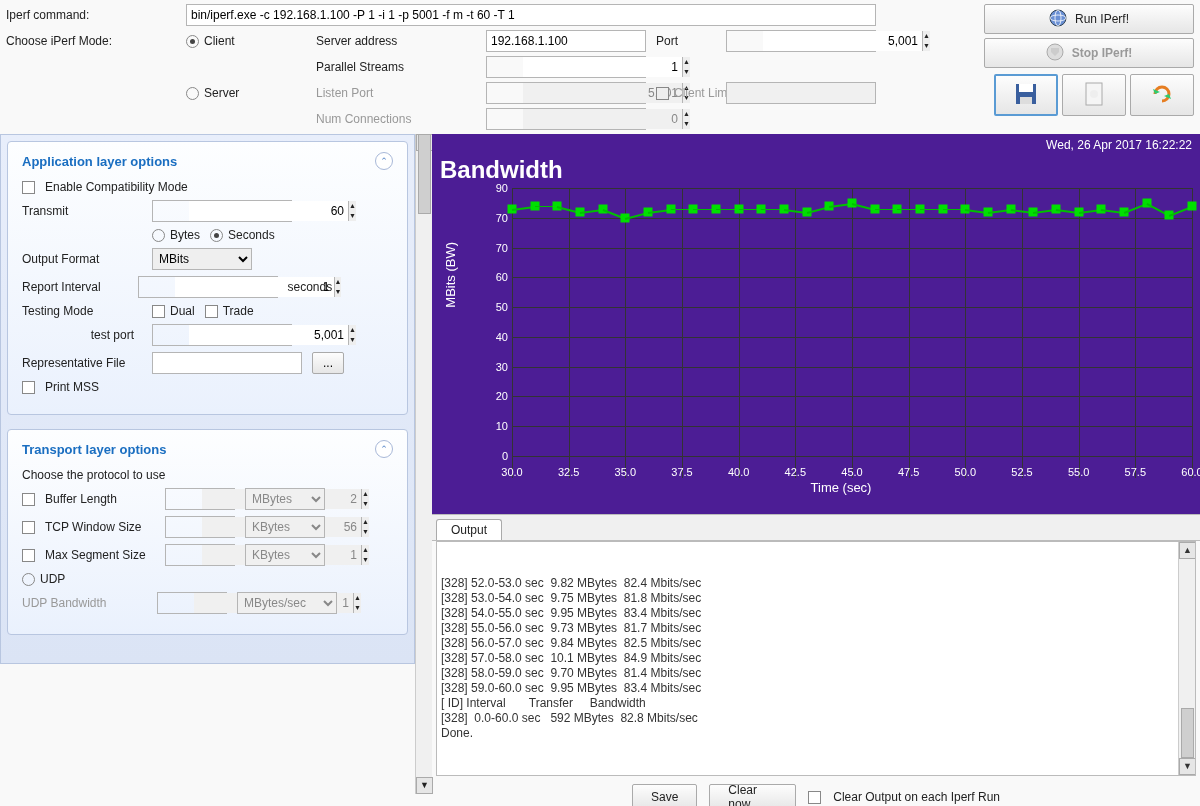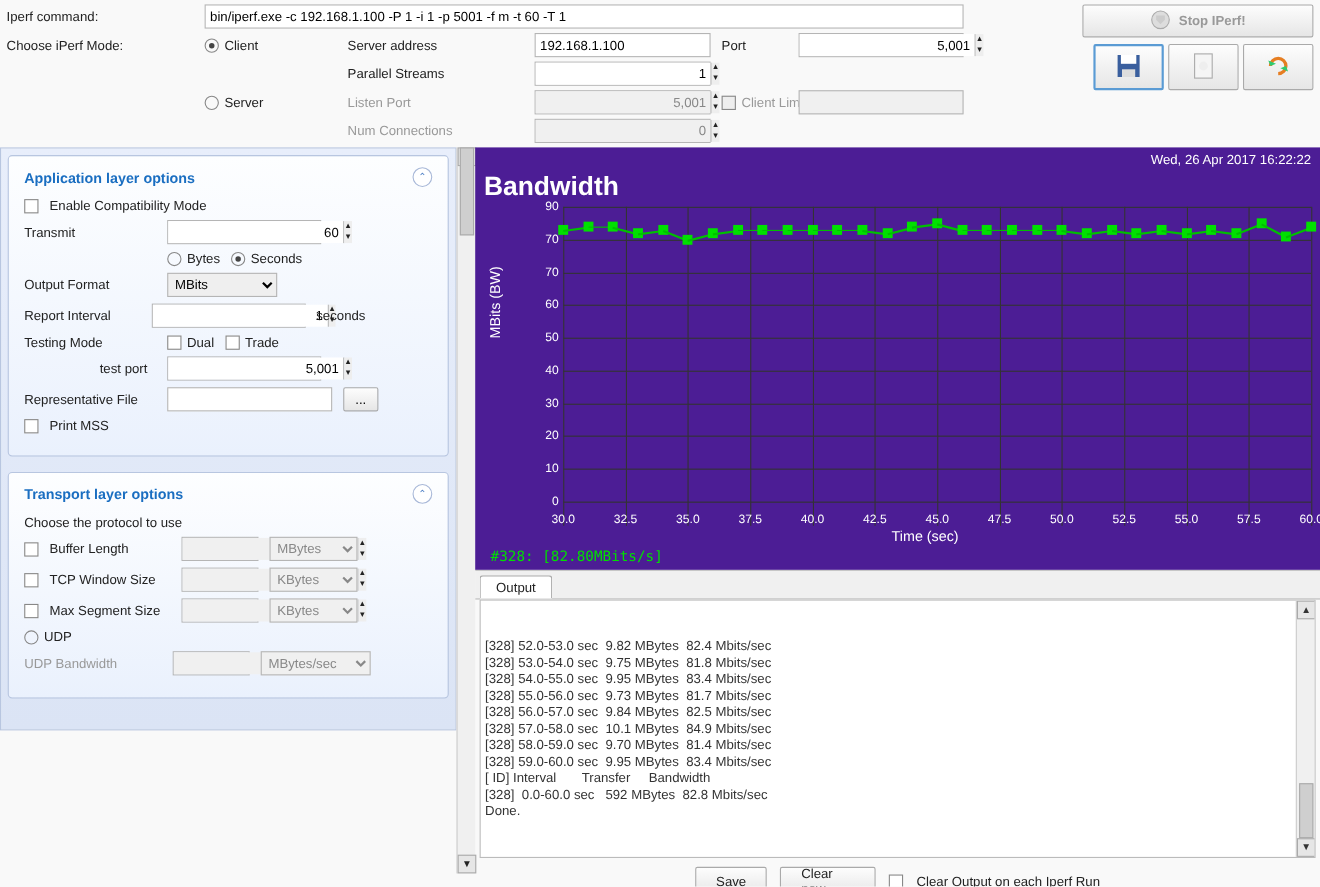--- a/index.html
+++ b/index.html
@@ -6,21 +6,21 @@
 body { background: #f9f9f9; width: 1200px; height: 806px; overflow: hidden; color: #222; }
 .top { display: flex; padding: 4px 6px; gap: 12px; }
 .top-left { flex: 1; display: grid; grid-template-columns: 170px 120px 160px 160px 60px 150px; gap: 4px 10px; align-items: center; }
 .top-right { width: 210px; display: flex; flex-direction: column; gap: 4px; }
 .btn { border: 1px solid #aaa; background: linear-gradient(#fdfdfd,#e6e6e6); height: 30px; display: flex; align-items: center; justify-content: center; gap: 8px; border-radius: 2px; cursor: pointer; }
 .btn.disabled { color: #999; font-weight: bold; }
 .icon-row { display: flex; justify-content: flex-end; gap: 4px; margin-top: 2px; }
 .icon-btn { width: 64px; height: 42px; border: 1px solid #aaa; background: linear-gradient(#fdfdfd,#e6e6e6); display: flex; align-items: center; justify-content: center; border-radius: 2px; cursor: pointer; }
 .icon-btn.sel { border: 2px solid #5a9bd4; }
 input[type=text] { border: 1px solid #b5b5b5; padding: 2px 4px; height: 22px; width:100%; }
-.spin { display: flex; border: 1px solid #b5b5b5; height: 22px; }
+.spin { display: flex; border: 1px solid #b5b5b5; height: 22px; padding-left: 36px; }
 .spin input { border: none; text-align: right; padding-right: 4px; height: 20px; }
 .spin .arrows { width: 16px; display: flex; flex-direction: column; border-left: 1px solid #b5b5b5; }
 .spin .arrows div { flex:1; font-size:7px; text-align:center; line-height:9px; background:#eee; cursor:pointer; }
 input.dis, .spin.dis input, select.dis { background: #f0f0f0; color: #888; }
 .radio, .check { display: inline-flex; align-items: center; gap: 5px; cursor: pointer; }
 .radio .dot { width:13px; height:13px; border:1px solid #888; border-radius:50%; display:flex; align-items:center; justify-content:center; }
 .radio.selected .dot::after { content:""; width:5px; height:5px; background:#444; border-radius:50%; }
 .check .box { width:13px; height:13px; border:1px solid #888; background:#fff; }
 .lbl { white-space: nowrap; }
 .lbl.dis { color:#999; }
@@ -128,20 +128,28 @@
     <span class="lbl dis">Num Connections</span>
     <div class="spin dis">
         <input class="dis" value="0" style="">
         <div class="arrows">
           <div>▲</div>
           <div>▼</div>
         </div>
       </div>
   </div>
   <div class="top-right">
+    <div class="btn">
+      <span><svg width="18" height="18">
+            <circle cx="9" cy="9" r="8" fill="#6a90d4" stroke="#345"></circle>
+            <ellipse cx="9" cy="9" rx="8" ry="3" fill="none" stroke="#fff" stroke-width="0.8"></ellipse>
+            <ellipse cx="9" cy="9" rx="3" ry="8" fill="none" stroke="#fff" stroke-width="0.8"></ellipse>
+          </svg></span>
+      <span>Run IPerf!</span>
+    </div>
     <div class="btn disabled">
       <span><svg width="18" height="18">
             <circle cx="9" cy="9" r="8" fill="#ddd" stroke="#aaa"></circle>
             <path d="M5 5 L13 5 L13 9 L9 13 L5 9 Z" fill="#ccc"></path>
           </svg></span>
       <span>Stop IPerf!</span>
     </div>
     <div class="icon-row">
       <div class="icon-btn sel">
           <span><svg width="26" height="26">
@@ -439,21 +447,20 @@
             <div class="datapoint" style="left: 612px; top: 23.8222px;"></div>
             <div class="dataline" style="left: 612px; top: 23.8222px; width: 24.3635px; transform: rotate(-0.375425rad);"></div>
             <div class="datapoint" style="left: 634.667px; top: 14.8889px;"></div>
             <div class="dataline" style="left: 634.667px; top: 14.8889px; width: 25.6057px; transform: rotate(0.483831rad);"></div>
             <div class="datapoint" style="left: 657.333px; top: 26.8px;"></div>
             <div class="dataline" style="left: 657.333px; top: 26.8px; width: 24.3635px; transform: rotate(-0.375425rad);"></div>
             <div class="datapoint" style="left: 680px; top: 17.8667px;"></div>
           </div>
       </div>
       <div class="x-label">Time (sec)</div>
-      <div class="status">#328: [82.80MBits/s]</div>
     </div>
 
     <div class="output-section">
       <div class="tab-strip">
           <div class="tab">Output</div>
         </div>
       <div class="output-box" id="output-lines">
         <div>[328] 52.0-53.0 sec  9.82 MBytes  82.4 Mbits/sec</div><div>[328] 53.0-54.0 sec  9.75 MBytes  81.8 Mbits/sec</div><div>[328] 54.0-55.0 sec  9.95 MBytes  83.4 Mbits/sec</div><div>[328] 55.0-56.0 sec  9.73 MBytes  81.7 Mbits/sec</div><div>[328] 56.0-57.0 sec  9.84 MBytes  82.5 Mbits/sec</div><div>[328] 57.0-58.0 sec  10.1 MBytes  84.9 Mbits/sec</div><div>[328] 58.0-59.0 sec  9.70 MBytes  81.4 Mbits/sec</div><div>[328] 59.0-60.0 sec  9.95 MBytes  83.4 Mbits/sec</div><div>[ ID] Interval       Transfer     Bandwidth</div><div>[328]  0.0-60.0 sec   592 MBytes  82.8 Mbits/sec</div><div>Done.</div>
       <div class="output-scroll">
           <div class="arr" style="top:0">▲</div>

